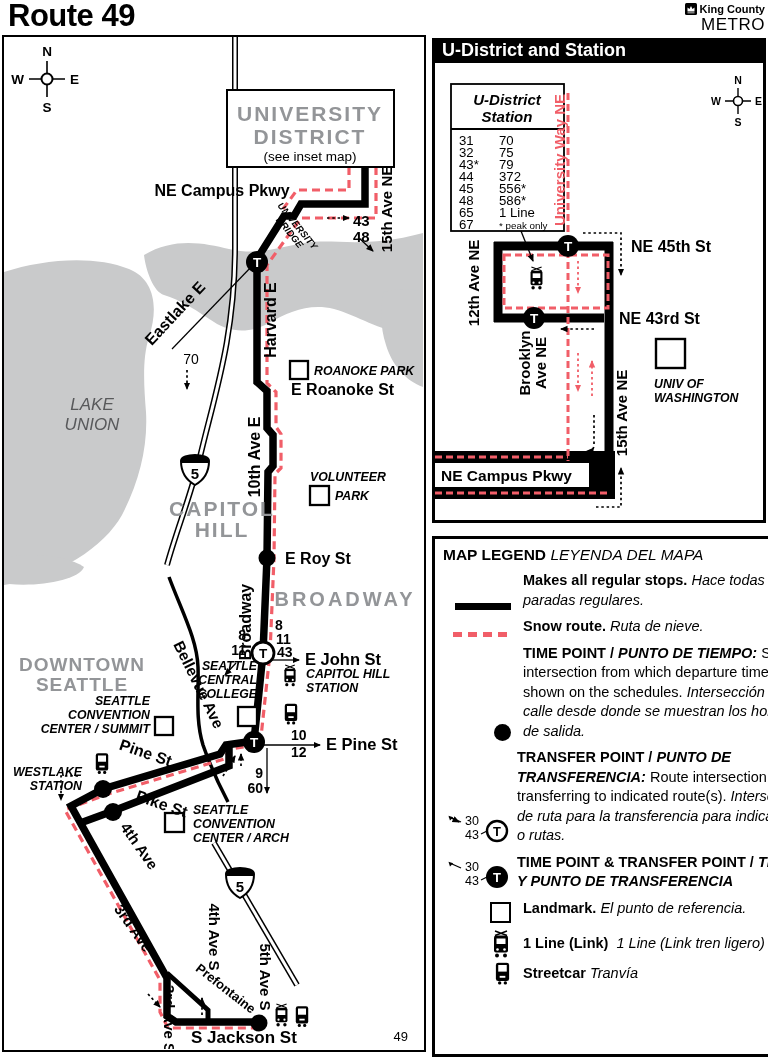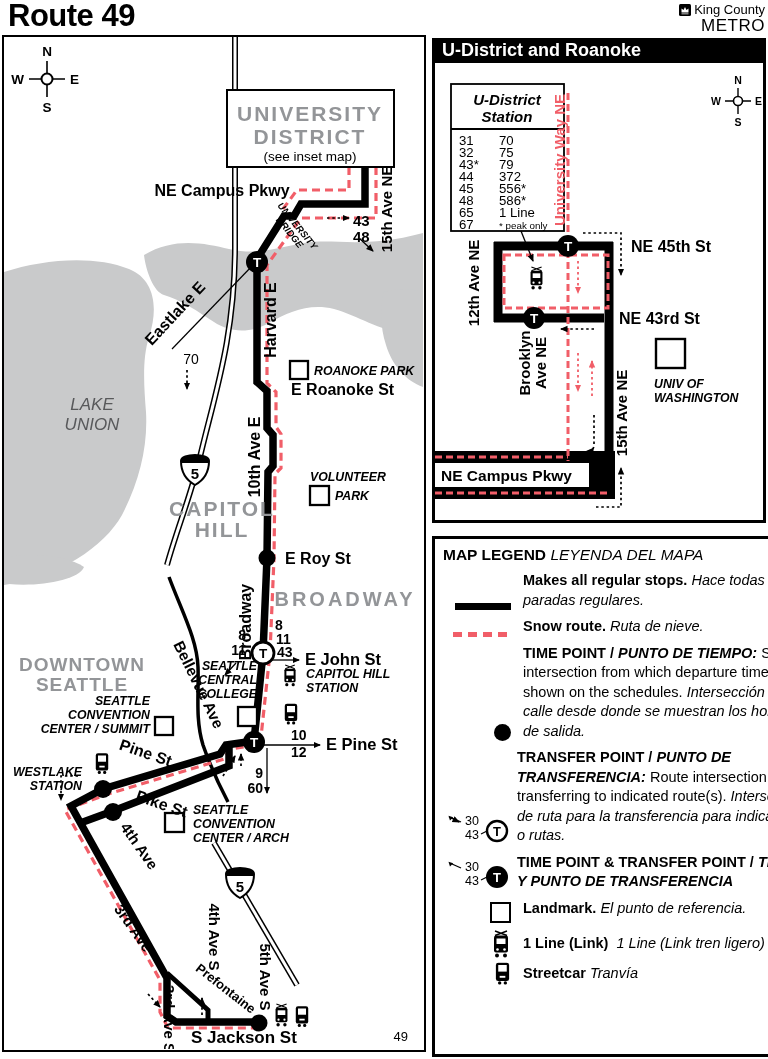--- a/index.html
+++ b/index.html
@@ -1,21 +1,21 @@
 <!DOCTYPE html>
 <html><head>
 <meta charset="utf-8">
 <style>
   html,body{margin:0;padding:0;background:#fff;}
   .page{position:relative;width:768px;height:1059px;background:#fff;overflow:hidden;
         font-family:"Liberation Sans","DejaVu Sans",sans-serif;color:#000;}
   .hdr-title{position:absolute;left:8px;top:-2px;font-size:31px;font-weight:bold;letter-spacing:-0.5px;}
   .logo{position:absolute;right:3px;top:3px;text-align:right;line-height:1;}
   .logo-row{display:flex;align-items:center;justify-content:flex-end;gap:3px;}
-  .logo-kc{font-size:13px;font-weight:normal;}
+  .logo-kc{font-size:11px;font-weight:bold;}
   .logo-metro{font-size:17px;font-weight:normal;letter-spacing:0.5px;margin-top:1px;}
   .map-panel{position:absolute;left:2px;top:35px;width:424px;height:1017px;border:2.5px solid #000;box-sizing:border-box;background:#fff;}
   .inset-panel{position:absolute;left:432px;top:38px;width:334px;box-sizing:border-box;}
   .inset-hdr{height:25px;background:#000;color:#fff;font-size:18px;font-weight:bold;line-height:25px;padding-left:10px;}
   .inset-map{border:3px solid #000;border-top:none;box-sizing:border-box;background:#fff;}
   .legend-panel{position:absolute;left:432px;top:536px;width:402px;height:521px;border:3px solid #000;
                 box-sizing:border-box;background:#fff;padding:7px 8px 0 8px;}
   .lg-title{font-size:15.5px;margin-bottom:2px;}
   .lg-title b{font-weight:bold;}
   .lg-title i{font-style:italic;font-weight:normal;}
@@ -232,21 +232,21 @@
       <text transform="translate(256,940) rotate(90)" text-anchor="middle" font-size="15" font-weight="bold">5th Ave S</text>
       <text transform="translate(160,982) rotate(90)" text-anchor="middle" font-size="15" font-weight="bold">3rd Ave S</text>
       <text transform="translate(219,955) rotate(38)" text-anchor="middle" font-size="13" font-weight="bold">Prefontaine</text>
       <text x="187" y="1006" font-size="17" font-weight="bold">S Jackson St</text>
       <text x="404" y="1004" text-anchor="end" font-size="13">49</text>
     </g>
   </svg>
   </div>
 
   <div class="inset-panel">
-    <div class="inset-hdr">U-District and Roanoke</div>
+    <div class="inset-hdr">U-District and Station</div>
     <div class="inset-map">
     <svg width="328" height="453" viewBox="0 0 328 453">
 
       <rect x="0" y="388" width="180" height="48" fill="#000"></rect>
       <rect x="0" y="400" width="154" height="24" fill="#fff"></rect>
 
       <g fill="none" stroke="#000" stroke-width="9">
         <path d="M59,183 H178"></path>
         <path d="M63,179 V259"></path>
         <path d="M59,255 H169"></path>

